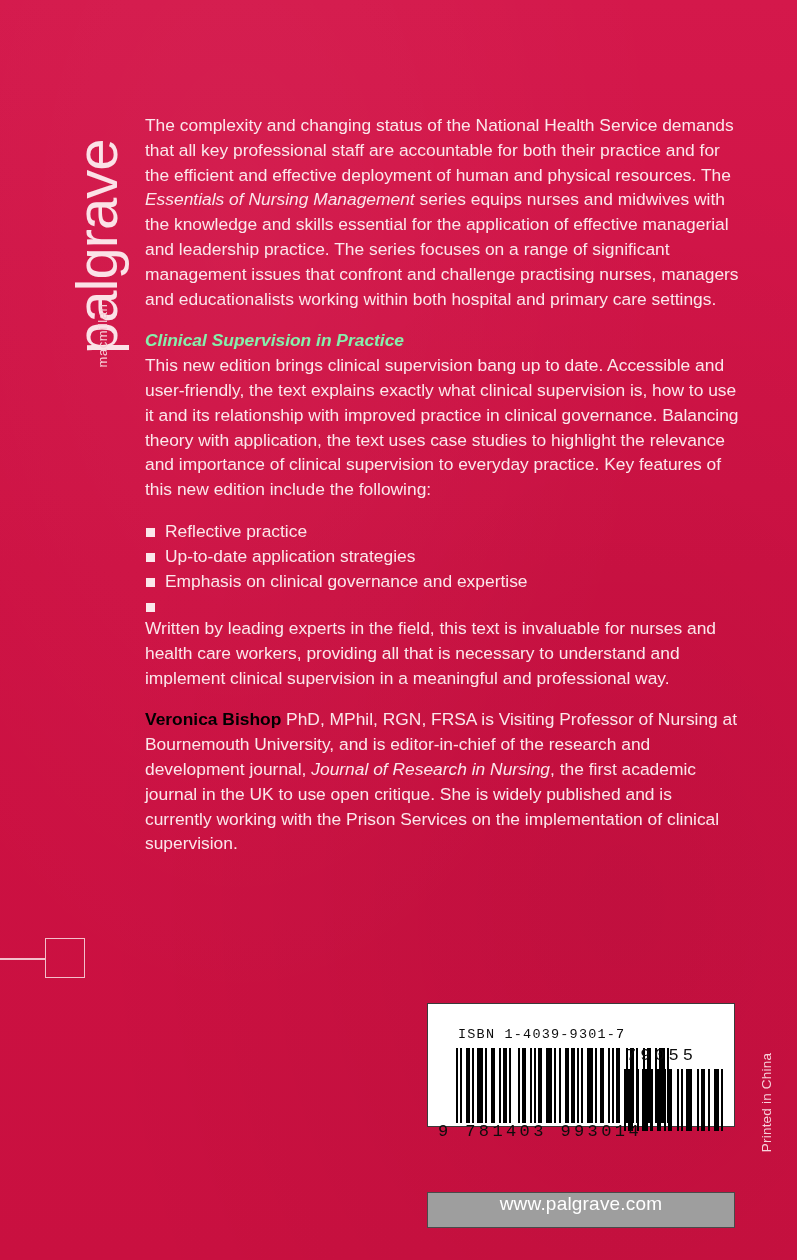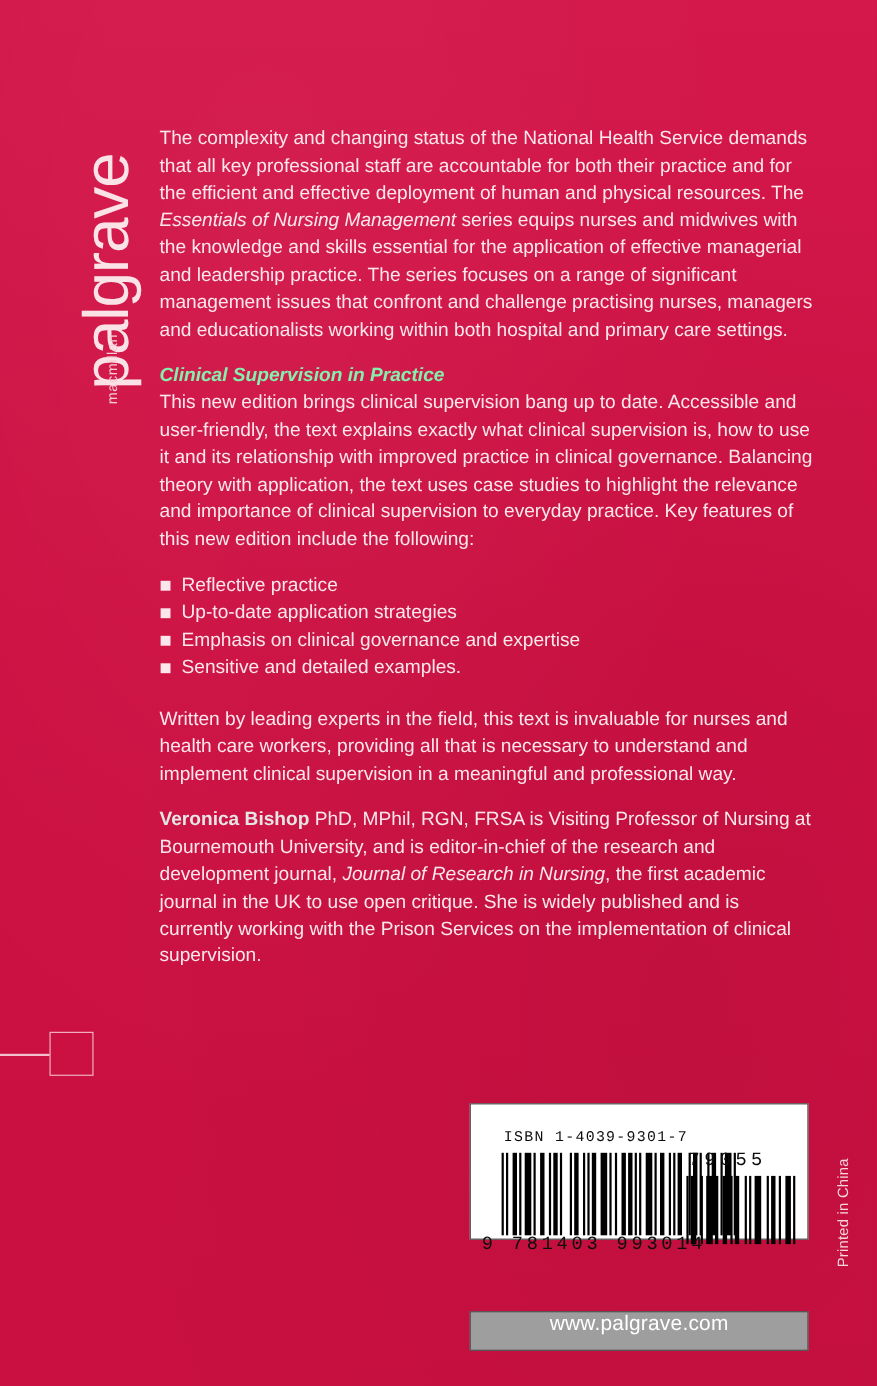--- a/index.html
+++ b/index.html
@@ -99,21 +99,21 @@
     font-style: italic;
   }
   .blurb-title {
     font-weight: bold;
     font-style: italic;
     display: block;
     color: #86efac;
   }
   .author-name {
     font-weight: bold;
-    color: #e5e5e5;
+    color: #000000;
   }
 
   
   ul.features {
     list-style: none;
     margin: 0 0 22px 0;
     padding: 0;
   }
   ul.features li {
     position: relative;
@@ -243,21 +243,21 @@
 <div class="copy">
 
   <p><span>The complexity and changing status of the National Health Service demands that all key professional staff are accountable for both their practice and for the efficient and effective deployment of human and physical resources. The </span><em>Essentials of Nursing Management</em><span> series equips nurses and midwives with the knowledge and skills essential for the application of effective managerial and leadership practice. The series focuses on a range of significant management issues that confront and challenge practising nurses, managers and educationalists working within both hospital and primary care settings.</span></p>
 
   <p><span class="blurb-title">Clinical Supervision in Practice</span><span>This new edition brings clinical supervision bang up to date. Accessible and user-friendly, the text explains exactly what clinical supervision is, how to use it and its relationship with improved practice in clinical governance. Balancing theory with application, the text uses case studies to highlight the relevance and importance of clinical supervision to everyday practice. Key features of this new edition include the following:</span></p>
 
   <ul class="features">
     <li><span class="bullet"></span><span>Reflective practice</span></li>
     <li><span class="bullet"></span><span>Up-to-date application strategies</span></li>
     <li><span class="bullet"></span><span>Emphasis on clinical governance and expertise</span></li>
-    <li><span class="bullet"></span><span>Sensitive and detailed examples.</span></li>
+    <li><span class="bullet"></span></li>
   </ul>
 
   <p>Written by leading experts in the field, this text is invaluable for nurses and health care workers, providing all that is necessary to understand and implement clinical supervision in a meaningful and professional way.</p>
 
   <p><span class="author-name">Veronica Bishop</span><span> PhD, MPhil, RGN, FRSA is Visiting Professor of Nursing at Bournemouth University, and is editor-in-chief of the research and development journal, </span><em>Journal of Research in Nursing</em><span>, the first academic journal in the UK to use open critique. She is widely published and is currently working with the Prison Services on the implementation of clinical supervision.</span></p>
 
 </div>
 
 <div class="barcode-panel">
   <div class="isbn-text">ISBN 1-4039-9301-7</div>

